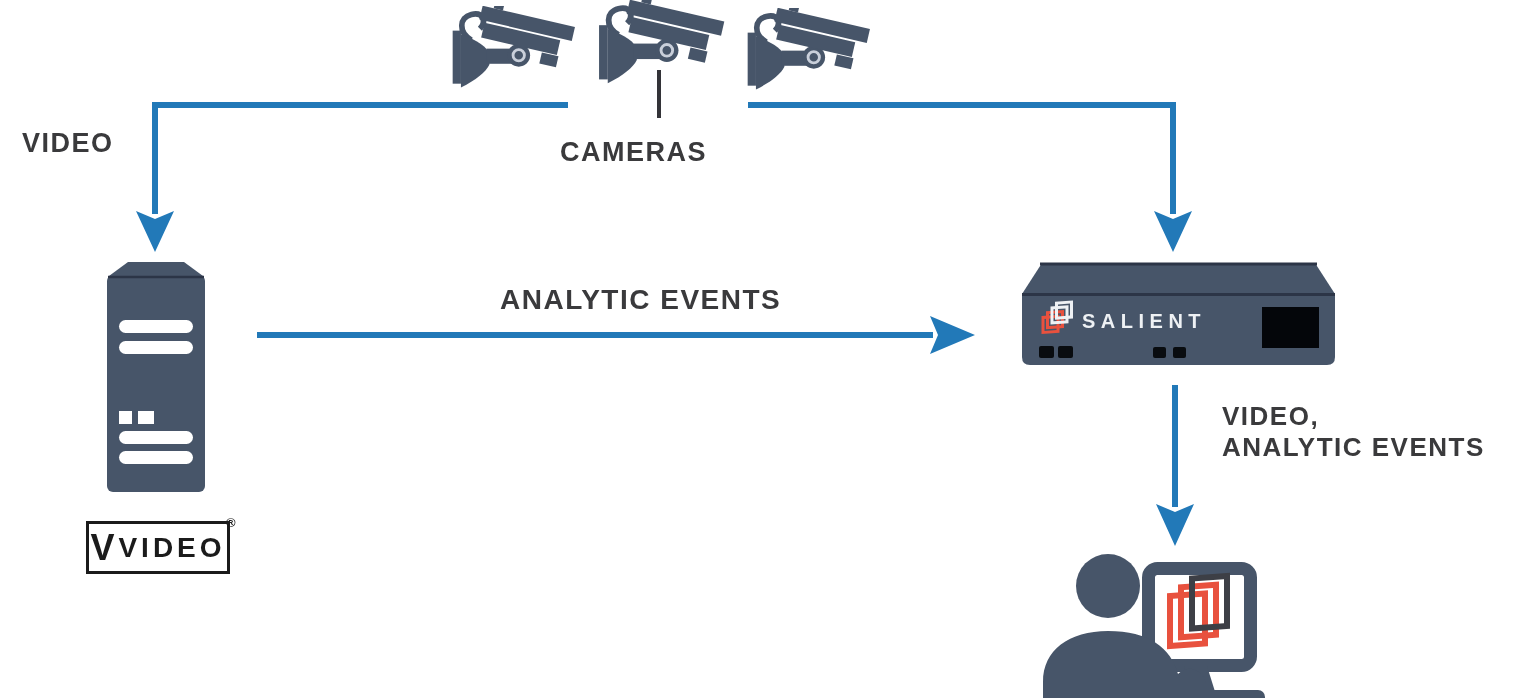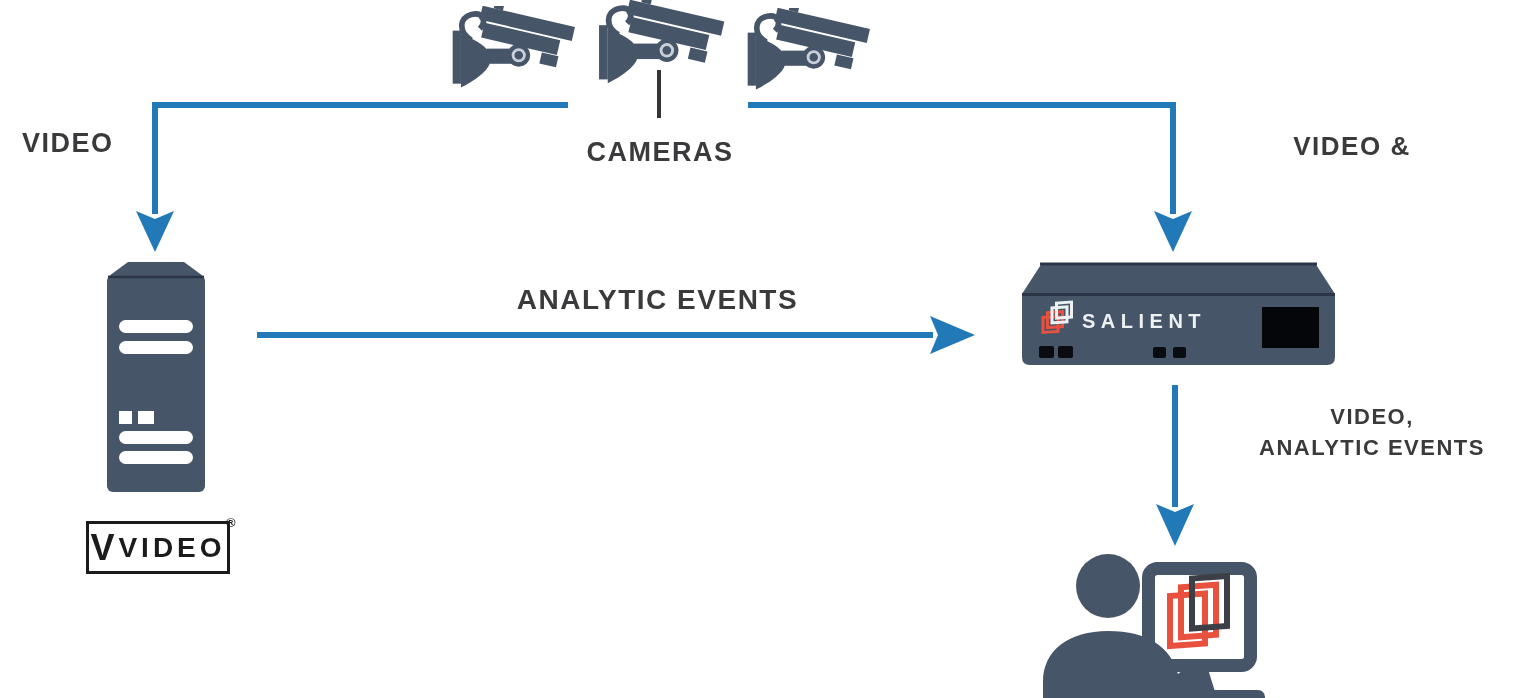--- a/index.html
+++ b/index.html
@@ -5,21 +5,21 @@
   html,body{margin:0;padding:0;background:#ffffff;}
   #canvas{
     position:relative;width:1536px;height:698px;background:#ffffff;
     overflow:hidden;font-family:"Liberation Sans", sans-serif;
   }
   .abs{position:absolute;}
   .label{
     position:absolute;font-weight:bold;color:#3a3a3c;
     letter-spacing:1.5px;font-size:27px;line-height:32px;
   }
-  .label.center{text-align:center;}
+  .label.center{}
   #arrow-layer{position:absolute;left:0;top:0;pointer-events:none;}
   .blue-line{stroke:#2279b8;stroke-width:6;fill:none;}
   .blue-head{fill:#2279b8;}
   .dark-line{stroke:#333338;stroke-width:4;fill:none;}
   .slate{fill:#475569;}
   
   #vaidio-logo{
     position:absolute;left:86px;top:521px;width:138px;height:47px;
     border:3px solid #1b1b1b;display:flex;align-items:center;justify-content:center;
     color:#1b1b1b;font-weight:bold;font-size:28px;letter-spacing:4px;
@@ -88,24 +88,23 @@
       <use href="#cam"></use>
     </svg>
 
   <div class="label" style="left:22px;top:127px">VIDEO</div>
 
   <div class="label center" style="left:560px;top:136px;width:200px">CAMERAS</div>
 
   <div class="label center" style="left:500px;top:284px;width:315px;font-size:28px">ANALYTIC EVENTS</div>
 
   <div class="label center" style="left:1242px;top:130px;width:220px;font-size:26px">
-    <div>VIDEO &amp;</div>
   </div>
 
-  <div class="label center" style="left:1222px;top:401px;width:300px;font-size:22px;line-height:31px">
+  <div class="label center" style="left:1222px;top:401px;width:300px;font-size:26px;line-height:31px">
     <div>VIDEO,</div>
     <div>ANALYTIC EVENTS</div>
   </div>
 
   <svg class="abs" style="left:107px;top:262px" width="98" height="230" viewBox="0 0 98 230">
     <polygon class="slate" points="21,0 77,0 96,14 2,14"></polygon>
     <rect class="slate" x="0" y="13" width="98" height="217" rx="6"></rect>
     <line x1="1" y1="15" x2="97" y2="15" stroke="#2c3547" stroke-width="2.5"></line>
     <rect x="12" y="58" width="74" height="13" rx="6.5" fill="#ffffff"></rect>
     <rect x="12" y="79" width="74" height="13" rx="6.5" fill="#ffffff"></rect>

